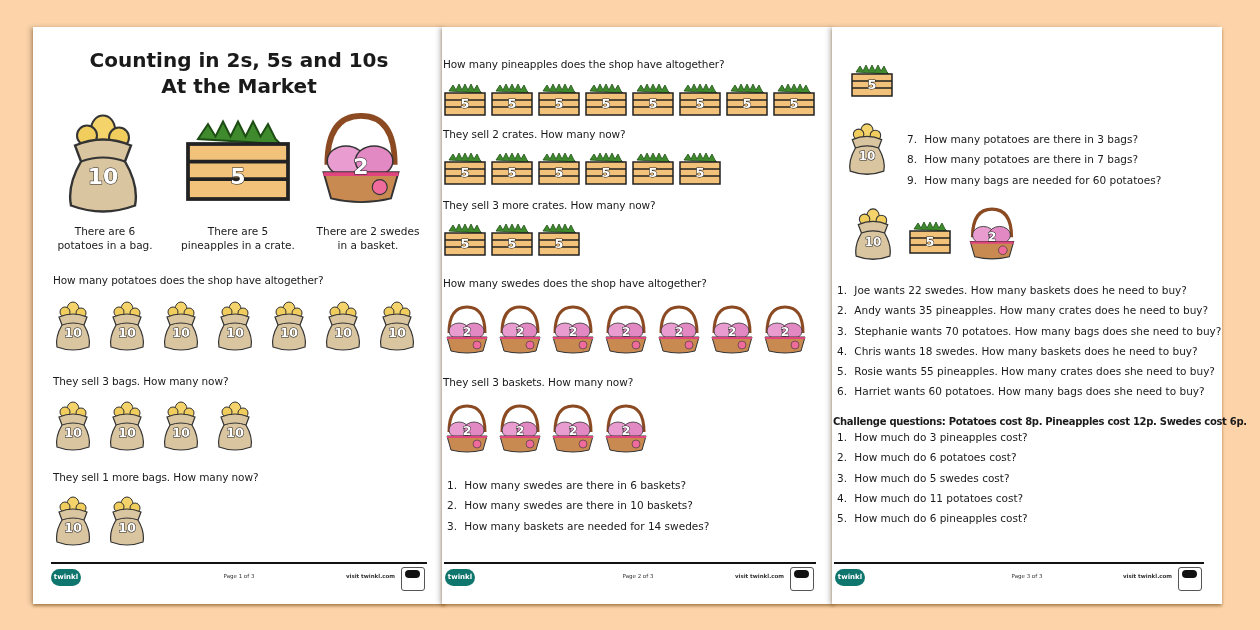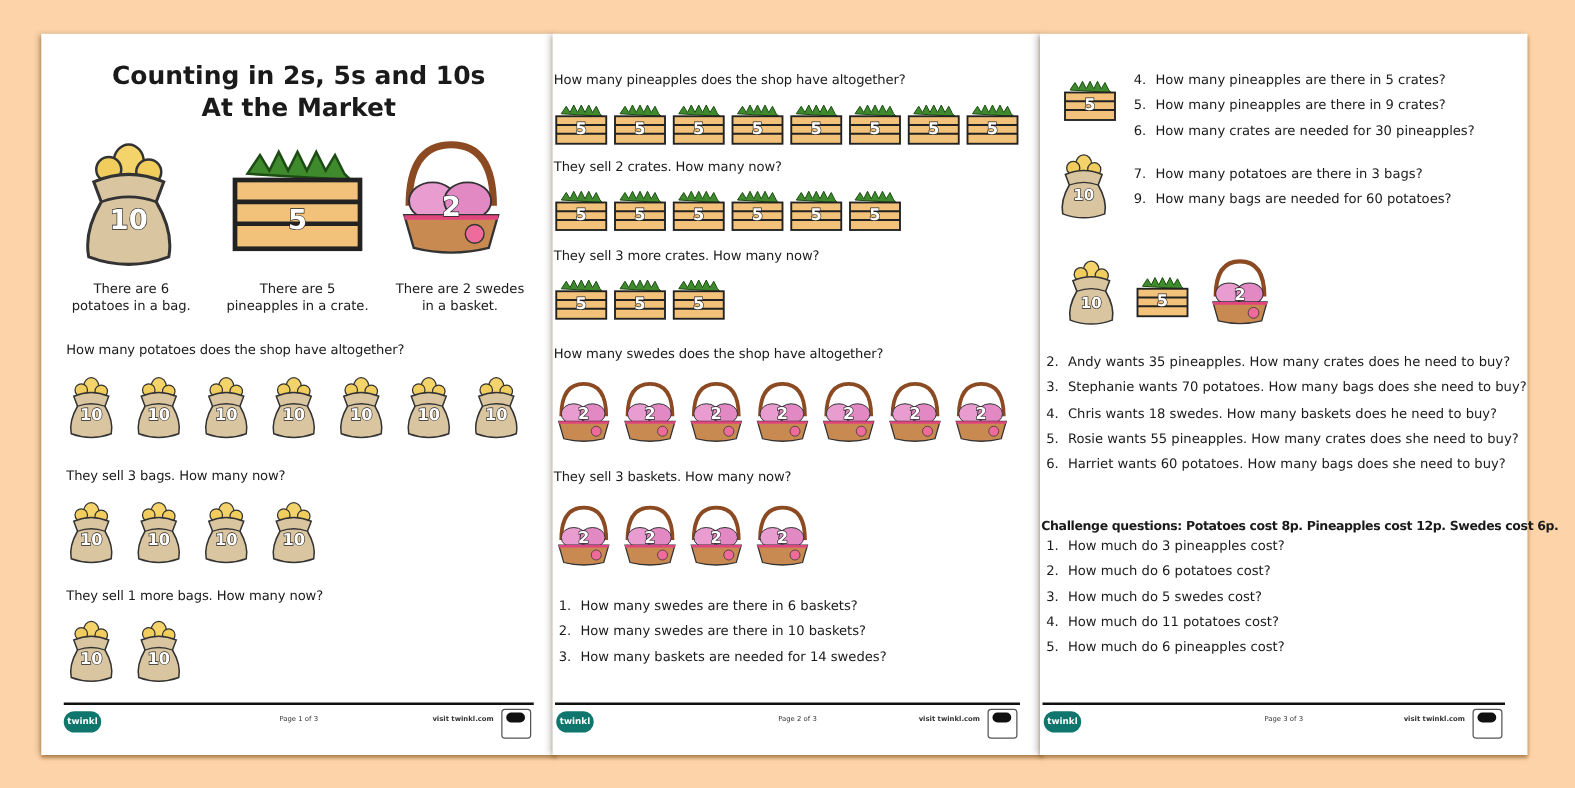--- a/index.html
+++ b/index.html
@@ -388,34 +388,30 @@
   <div class="badge"></div>
 </div>
 
 <div class="page" id="page3">
   <div class="ico" style="position:absolute;left:18px;top:34px">
     <svg width="44" height="40" viewBox="0 0 44 34">
         <use href="#crate"></use>
       </svg>
     <div class="num" style="top:16px;font-size:13px">5</div>
   </div>
-  <ol class="q" style="left:75px;top:27px">
-    <li><span class="n">4.</span> <span>How many pineapples are there in 5 crates?</span></li>
-    <li><span class="n">5.</span> <span>How many pineapples are there in 9 crates?</span></li>
-    <li><span class="n">6.</span> <span>How many crates are needed for 30 pineapples?</span></li>
-  </ol>
 
   <div class="ico" style="position:absolute;left:14px;top:90px">
     <svg width="42" height="62" viewBox="0 0 40 52">
         <use href="#bag"></use>
       </svg>
     <div class="num" style="top:32px;font-size:12px">10</div>
   </div>
   <ol class="q" style="left:75px;top:102px">
     <li><span class="n">7.</span> <span>How many potatoes are there in 3 bags?</span></li>
+    <li><span class="n">8.</span> <span>How many potatoes are there in 7 bags?</span></li>
     <li><span class="n">9.</span> <span>How many bags are needed for 60 potatoes?</span></li>
   </ol>
 
   <div class="ico" style="position:absolute;left:20px;top:175px">
     <svg width="42" height="62" viewBox="0 0 40 52">
         <use href="#bag"></use>
       </svg>
     <div class="num" style="top:33px;font-size:12px">10</div>
   </div>
   <div class="ico" style="position:absolute;left:76px;top:190px">
@@ -425,20 +421,21 @@
     <div class="num" style="top:17px;font-size:13px">5</div>
   </div>
   <div class="ico" style="position:absolute;left:134px;top:178px">
     <svg width="52" height="58" viewBox="0 0 48 50">
         <use href="#basket"></use>
       </svg>
     <div class="num" style="top:24px;font-size:13px">2</div>
   </div>
 
   <ol class="q" style="left:5px;top:253px">
+    <li><span class="n">1.</span> <span>Joe wants 22 swedes. How many baskets does he need to buy?</span></li>
     <li><span class="n">2.</span> <span>Andy wants 35 pineapples. How many crates does he need to buy?</span></li>
     <li><span class="n">3.</span> <span>Stephanie wants 70 potatoes. How many bags does she need to buy?</span></li>
     <li><span class="n">4.</span> <span>Chris wants 18 swedes. How many baskets does he need to buy?</span></li>
     <li><span class="n">5.</span> <span>Rosie wants 55 pineapples. How many crates does she need to buy?</span></li>
     <li><span class="n">6.</span> <span>Harriet wants 60 potatoes. How many bags does she need to buy?</span></li>
   </ol>
 
   <div class="txt" style="left:1px;top:389px;font-weight:bold;font-size:10px;letter-spacing:-0.3px">Challenge questions: Potatoes cost 8p. Pineapples cost 12p. Swedes cost 6p.</div>
   <ol class="q" style="left:5px;top:400px">
     <li><span class="n">1.</span> <span>How much do 3 pineapples cost?</span></li>

